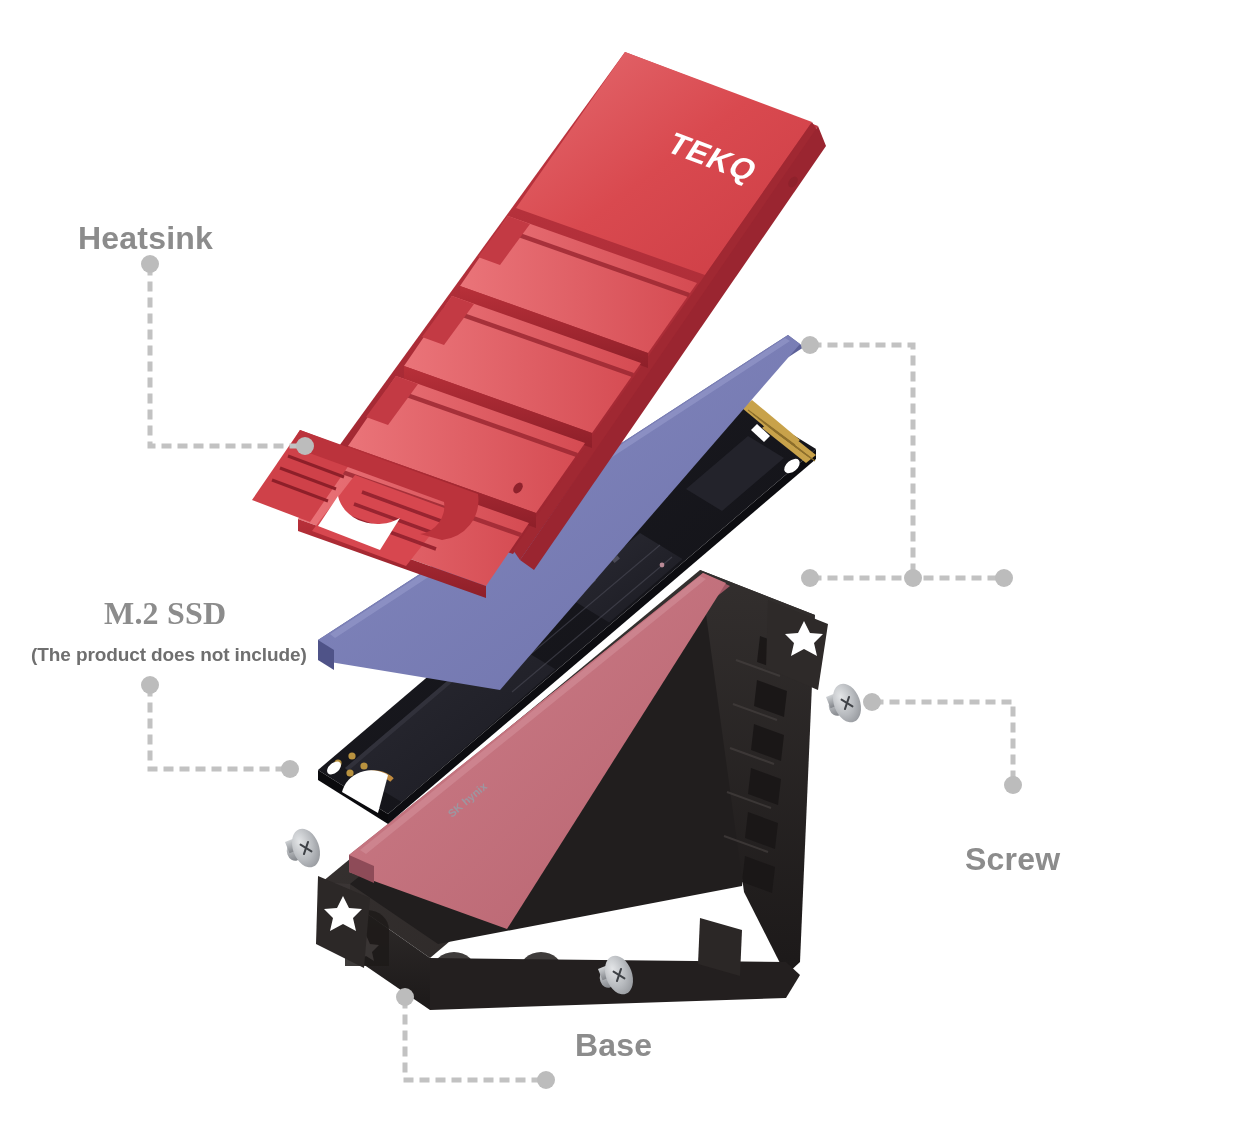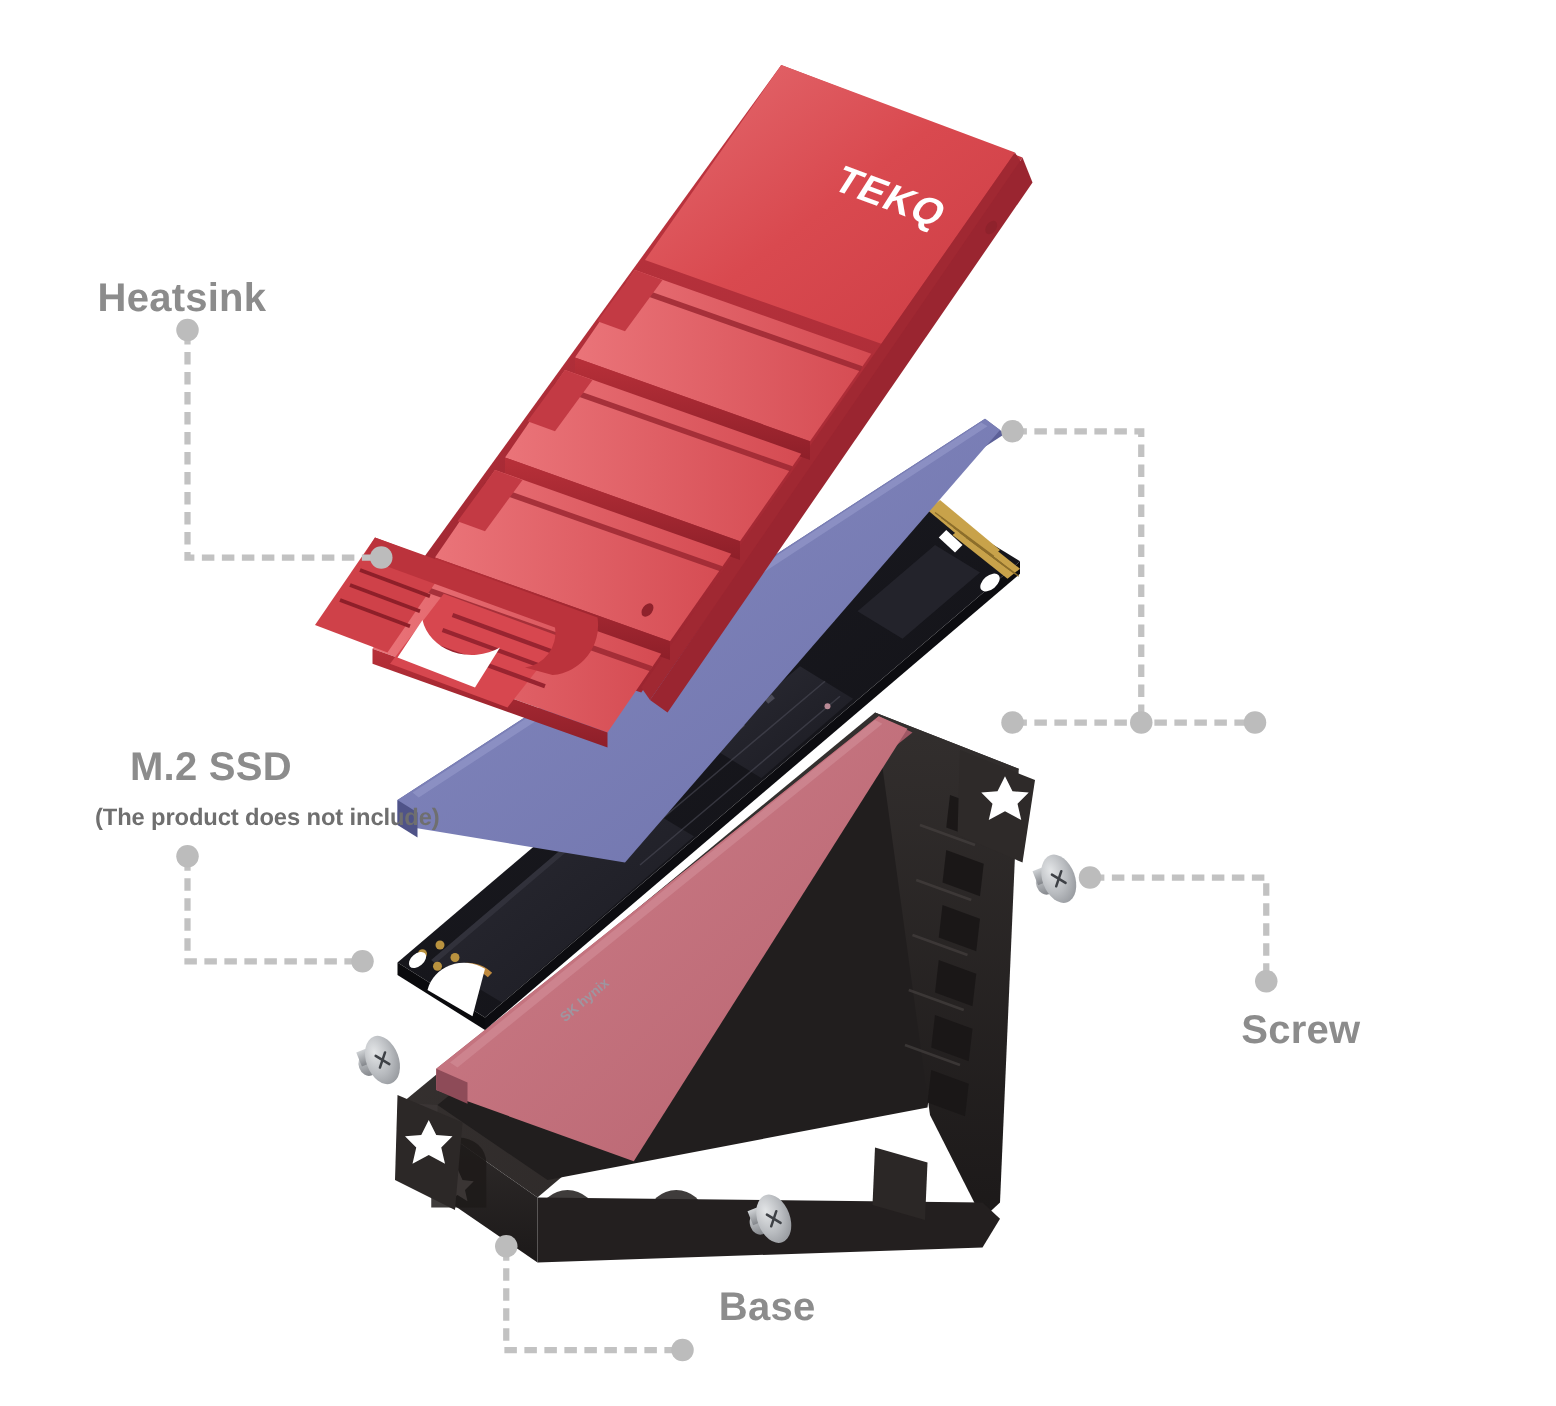--- a/index.html
+++ b/index.html
@@ -15,27 +15,27 @@
   
   .label{
     position:absolute;
     font-weight:bold;
     color:#8c8c8c;
     letter-spacing:.2px;
     white-space:nowrap;
     line-height:1.1;
   }
   .label.big{font-size:32px;}
-  .label.sub{font-size:19px;color:#6f6f6f;letter-spacing:-.1px;margin-left:45px;}
+  .label.sub{font-size:19px;color:#6f6f6f;letter-spacing:-.1px;}
 
   #lbl-heatsink{left:78px;top:204px;margin-top:17px;}
-  #lbl-ssd{left:104px;top:596px;}
+  #lbl-ssd{left:104px;top:596px;font-family:Liberation Serif, serif;}
   #lbl-ssd-sub{left:31px;top:645px;}
   #lbl-thermal{left:1027px;top:561px;}
-  #lbl-screw{left:965px;top:806px;margin-left:28px;}
+  #lbl-screw{left:965px;top:842px;}
   #lbl-base{left:575px;top:1028px;}
 </style>
 </head>
 <body>
 
 <div id="stage">
 
 <svg class="diagram" viewBox="0 0 1245 1125" xmlns="http://www.w3.org/2000/svg">
   <defs>
 

